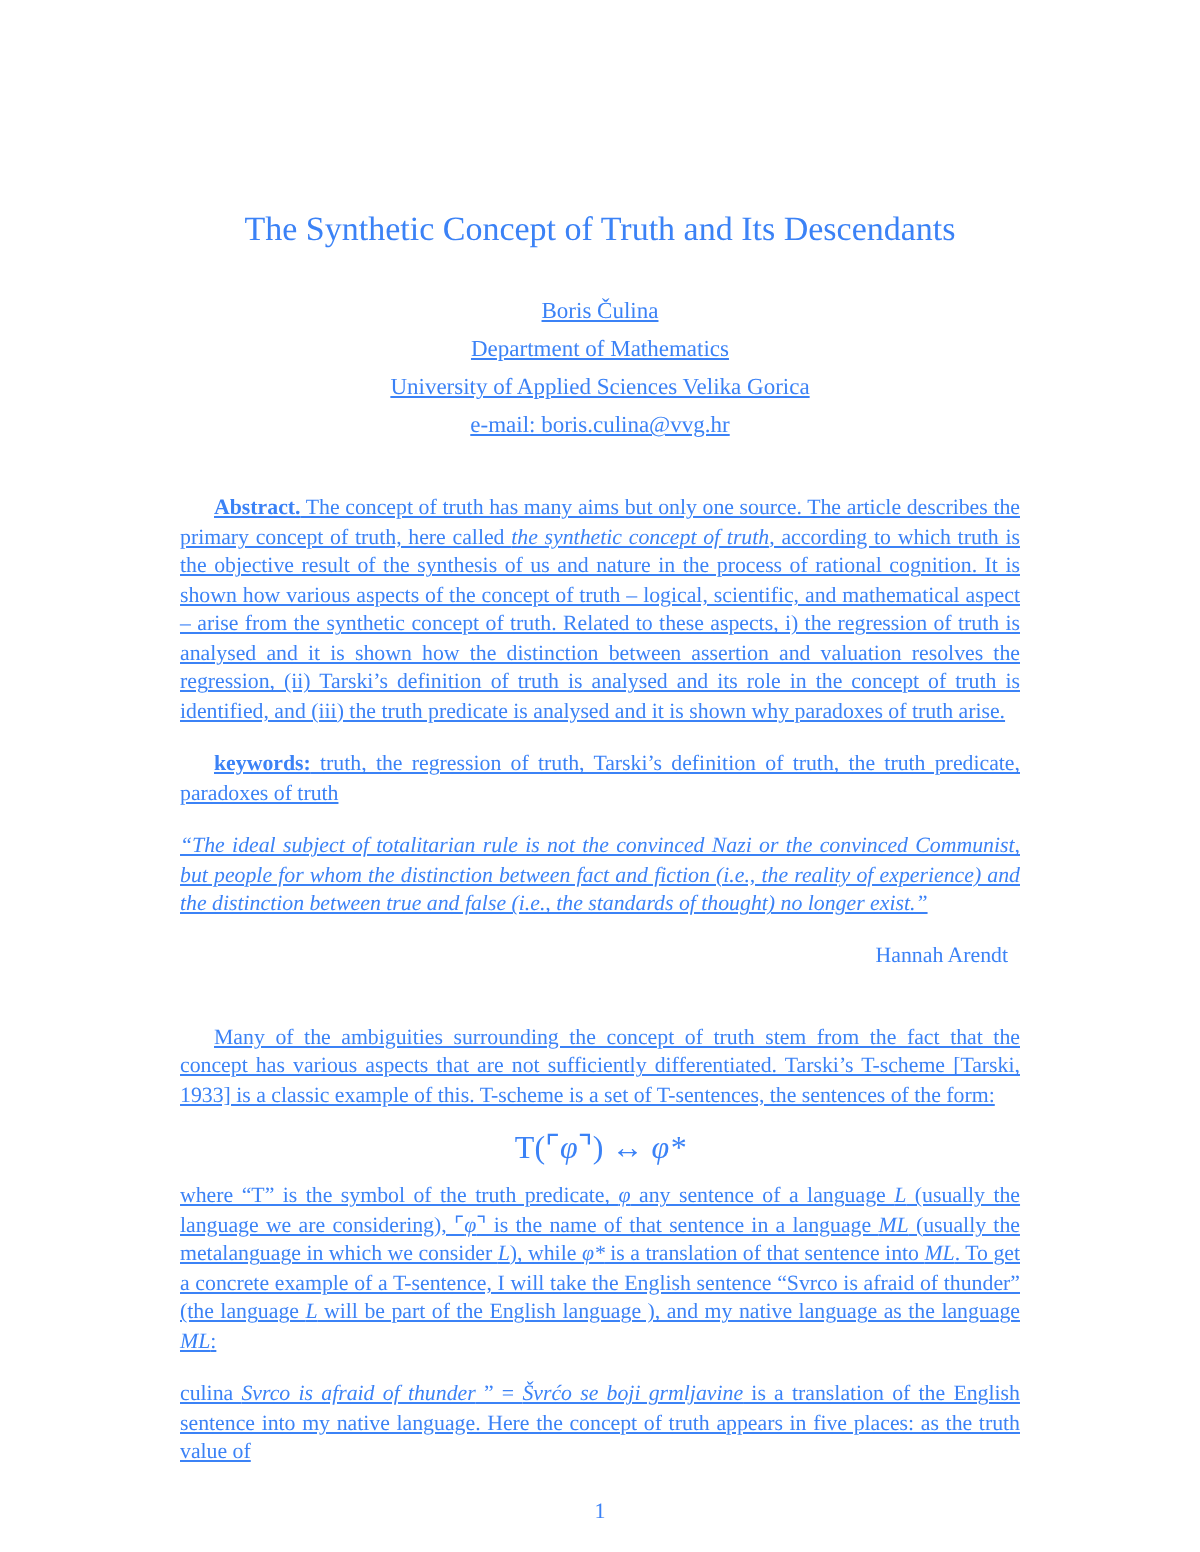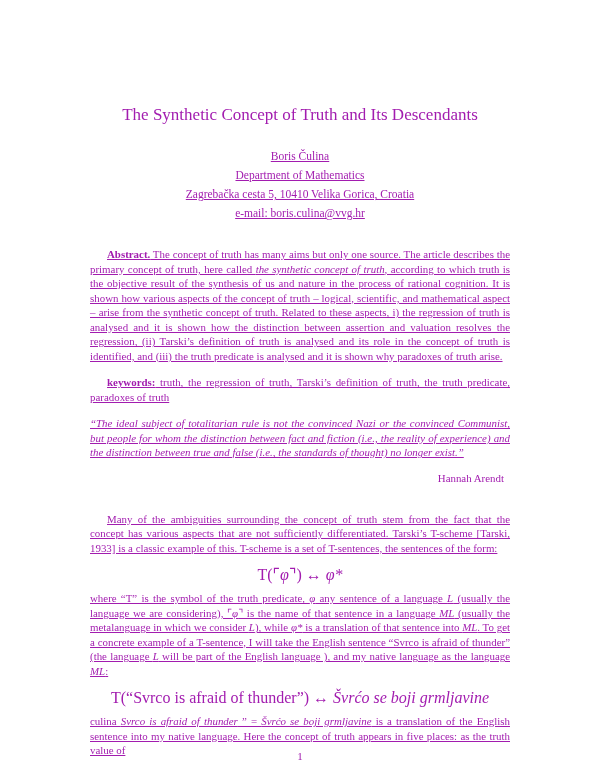--- a/index.html
+++ b/index.html
@@ -6,21 +6,21 @@
     margin: 0;
     padding: 0;
     background: #ffffff;
   }
   .page {
     position: relative;
     width: 548px;
     height: 776px;
     margin: 0 auto;
     background: #ffffff;
-    color: #a21caf;
+    color: #3b82f6;
     font-family: "Liberation Serif", "DejaVu Serif", serif;
     box-sizing: border-box;
     padding: 104px 64px 0 64px;
     overflow: hidden;
   }
   .title {
     font-size: 17px;
     font-weight: normal;
     text-align: center;
     margin: 0 0 24px 0;
@@ -72,37 +72,36 @@
 </head>
 <body>
 
 <div class="page">
 
   <h1 class="title">The Synthetic Concept of Truth and Its Descendants</h1>
 
   <div class="author-block">
     <div>Boris Čulina</div>
     <div>Department of Mathematics</div>
-    <div>Zagrebačka cesta 5, 10410 Velika Gorica, Croatia</div>
+    <div>University of Applied Sciences Velika Gorica</div>
     <div>e-mail: boris.culina@vvg.hr</div>
   </div>
 
   <p class="block indent"><span style="font-weight: bold;">Abstract.</span><span> The concept of truth has many aims but only one source. The article describes the primary concept of truth, here called </span><span style="font-style: italic;">the synthetic concept of truth</span><span>, according to which truth is the objective result of the synthesis of us and nature in the process of rational cognition. It is shown how various aspects of the concept of truth – logical, scientific, and mathematical aspect – arise from the synthetic concept of truth. Related to these aspects, i) the regression of truth is analysed and it is shown how the distinction between assertion and valuation resolves the regression, (ii) Tarski’s definition of truth is analysed and its role in the concept of truth is identified, and (iii) the truth predicate is analysed and it is shown why paradoxes of truth arise.</span></p>
 
   <p class="block indent keywords"><span style="font-weight: bold;">keywords:</span><span> truth, the regression of truth, Tarski’s definition of truth, the truth predicate, paradoxes of truth</span></p>
 
   <p class="block epigraph">“The ideal subject of totalitarian rule is not the convinced Nazi or the convinced Communist, but people for whom the distinction between fact and fiction (i.e., the reality of experience) and the distinction between true and false (i.e., the standards of thought) no longer exist.”</p>
 
   <div class="attribution">Hannah Arendt</div>
 
   <p class="block indent body-para">Many of the ambiguities surrounding the concept of truth stem from the fact that the concept has various aspects that are not sufficiently differentiated. Tarski’s T-scheme [Tarski, 1933] is a classic example of this. T-scheme is a set of T-sentences, the sentences of the form:</p>
 
   <div class="formula"><span>T(⌜</span><span style="font-style: italic;">φ</span><span>⌝) ↔ </span><span style="font-style: italic;">φ*</span></div>
 
   <p class="block body-para"><span>where “T” is the symbol of the truth predicate, </span><span style="font-style: italic;">φ</span><span> any sentence of a language </span><span style="font-style: italic;">L</span><span> (usually the language we are considering), ⌜</span><span style="font-style: italic;">φ</span><span>⌝ is the name of that sentence in a language </span><span style="font-style: italic;">ML</span><span> (usually the metalanguage in which we consider </span><span style="font-style: italic;">L</span><span>), while </span><span style="font-style: italic;">φ*</span><span> is a translation of that sentence into </span><span style="font-style: italic;">ML</span><span>. To get a concrete example of a T-sentence, I will take the English sentence “Svrco is afraid of thunder” (the language </span><span style="font-style: italic;">L</span><span> will be part of the English language ), and my native language as the language </span><span style="font-style: italic;">ML</span><span>:</span></p>
 
-  <div class="formula"><span>T(“Svrco is afraid of thunder”) ↔ </span><span style="font-style: italic;">Švrćo se boji grmljavine</span></div>
 
   <p class="block body-para"><span>culina </span><span style="font-style: italic;">Svrco is afraid of thunder</span><span> ” = </span><span style="font-style: italic;">Švrćo se boji grmljavine</span><span> is a translation of the English sentence into my native language. Here the concept of truth appears in five places: as the truth value of</span></p>
 
   <div class="page-number">1</div>
 
 </div>
 
 </body></html>

